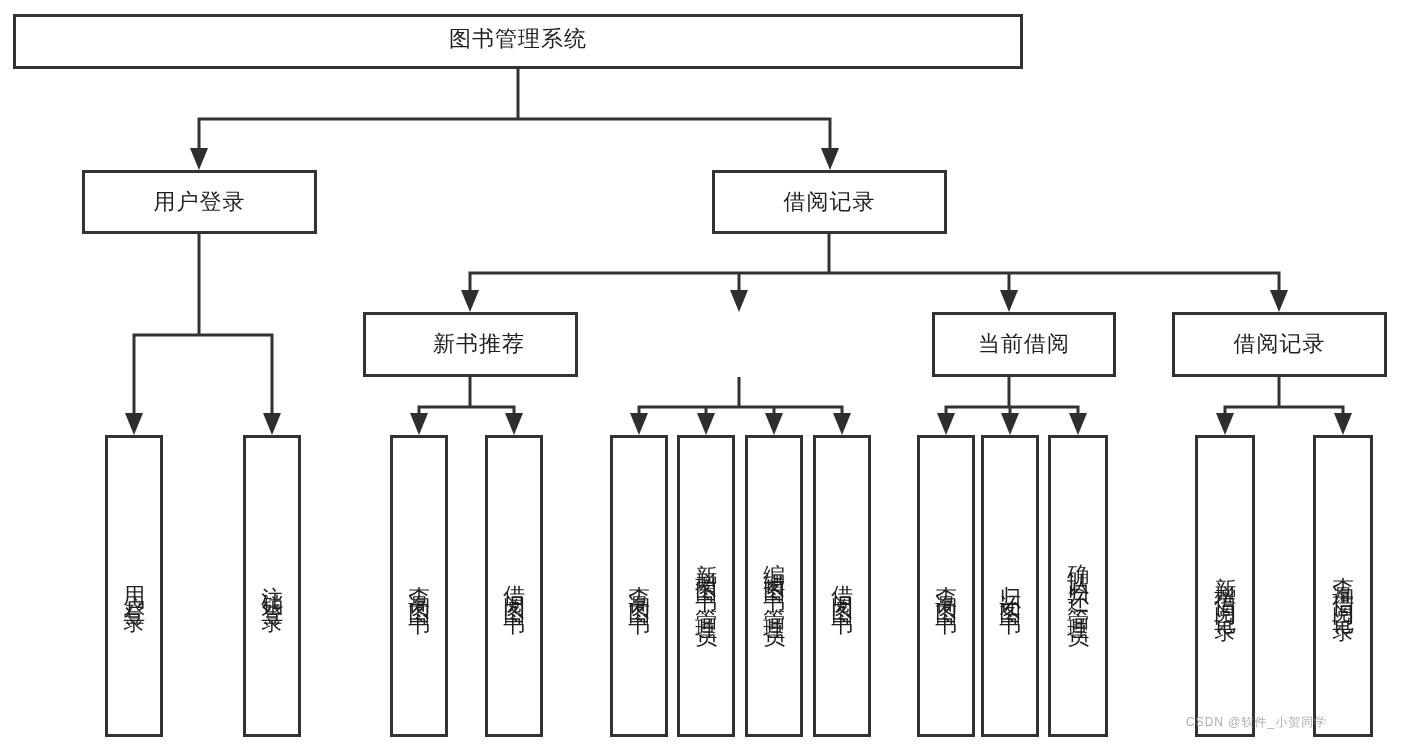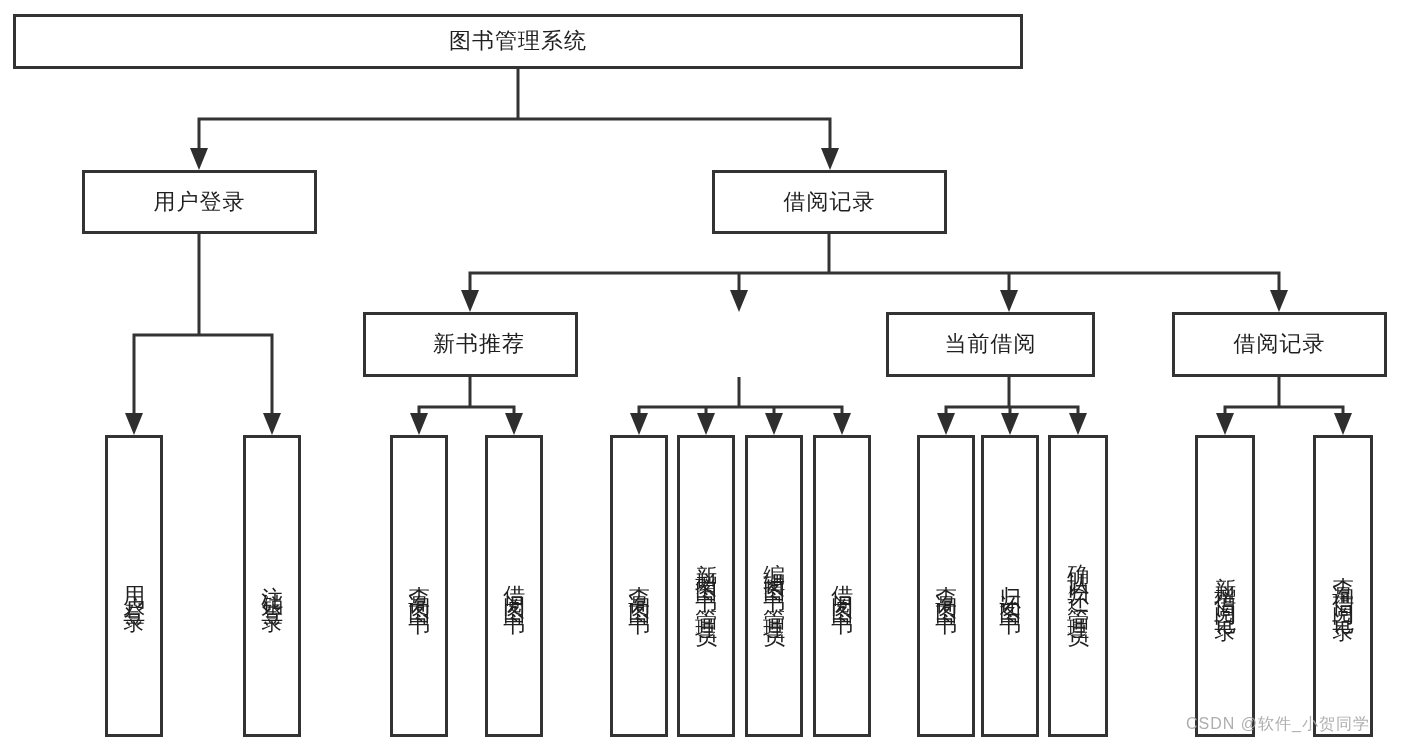--- a/index.html
+++ b/index.html
@@ -34,21 +34,21 @@
   .node.v span {
     writing-mode: vertical-rl;
     text-orientation: mixed;
     letter-spacing: 9px;
     white-space: nowrap;
   }
   #watermark {
     position: absolute;
     left: 1186px;
     top: 714px;
-    font-size: 16px;
+    font-size: 12px;
     color: rgba(167, 167, 167, 0.92);
     letter-spacing: 1px;
     white-space: nowrap;
     z-index: 5;
   }
 </style>
 </head>
 <body>
 
 <div id="canvas">
@@ -101,35 +101,35 @@
       <use href="#arr" x="774" y="435"></use>
       <use href="#arr" x="842" y="435"></use>
       <use href="#arr" x="946" y="435"></use>
       <use href="#arr" x="1010" y="435"></use>
       <use href="#arr" x="1078" y="435"></use>
       <use href="#arr" x="1225" y="435"></use>
       <use href="#arr" x="1343" y="435"></use>
     </g>
   </svg>
 
-  <div class="node" style="left:13px; top:14px; width:1010px; height:55px;">
+  <div class="node" style="left:13px; top:14px; width:1010px; height:55px;font-family:Liberation Mono, monospace;">
     <span>图书管理系统</span>
   </div>
 
   <div class="node" style="left:82px; top:170px; width:235px; height:64px;">
     <span>用户登录</span>
   </div>
   <div class="node" style="left:712px; top:170px; width:235px; height:64px;">
     <span>借阅记录</span>
   </div>
 
   <div class="node" style="left:363px; top:312px; width:215px; height:65px;padding-left:17px;">
     <span>新书推荐</span>
   </div>
-  <div class="node" style="left:886px; top:312px; width:209px; height:65px;">
+  <div class="node" style="left:932px; top:312px; width:184px; height:65px;">
     <span>当前借阅</span>
   </div>
   <div class="node" style="left:1172px; top:312px; width:215px; height:65px;">
     <span>借阅记录</span>
   </div>
 
   <div class="node v" style="left:105px; top:435px; width:58px; height:302px;">
     <span>用户登录</span>
   </div>
   <div class="node v" style="left:243px; top:435px; width:58px; height:302px;">

